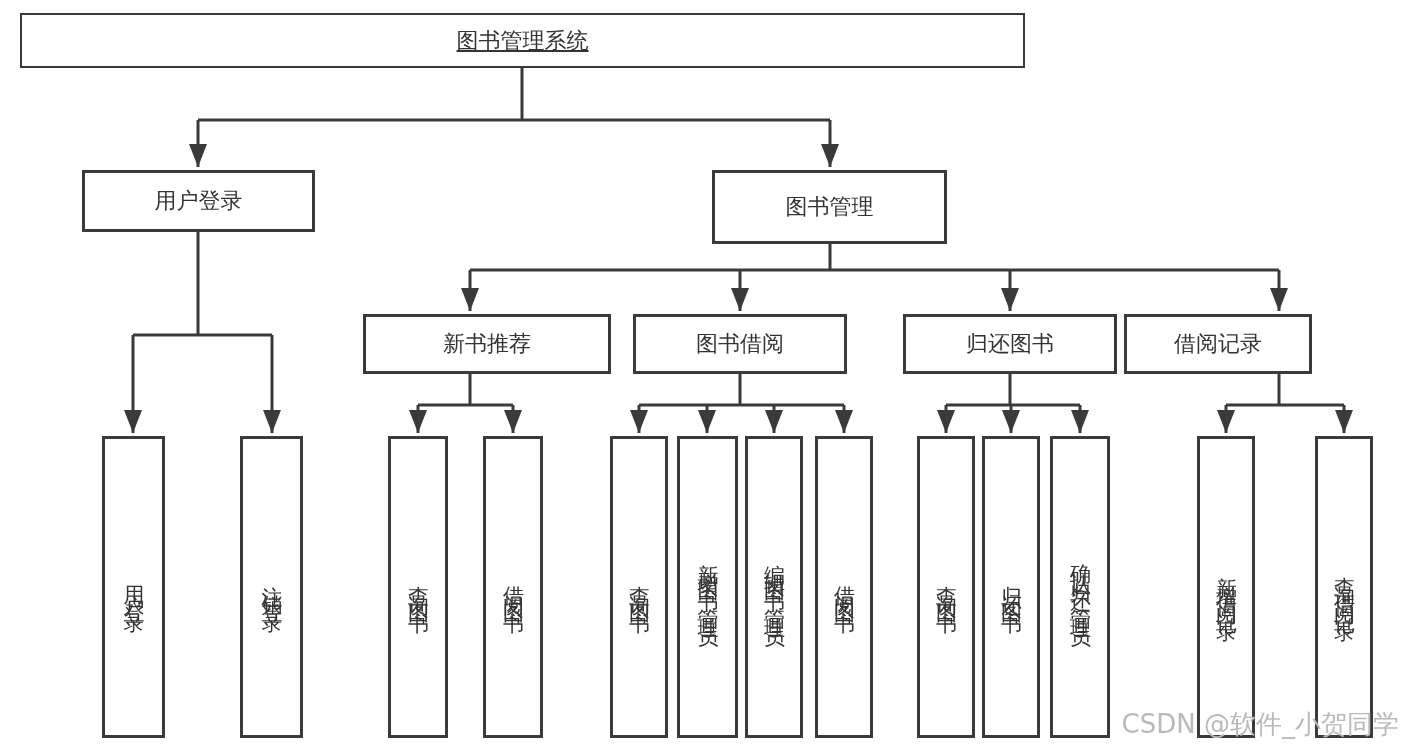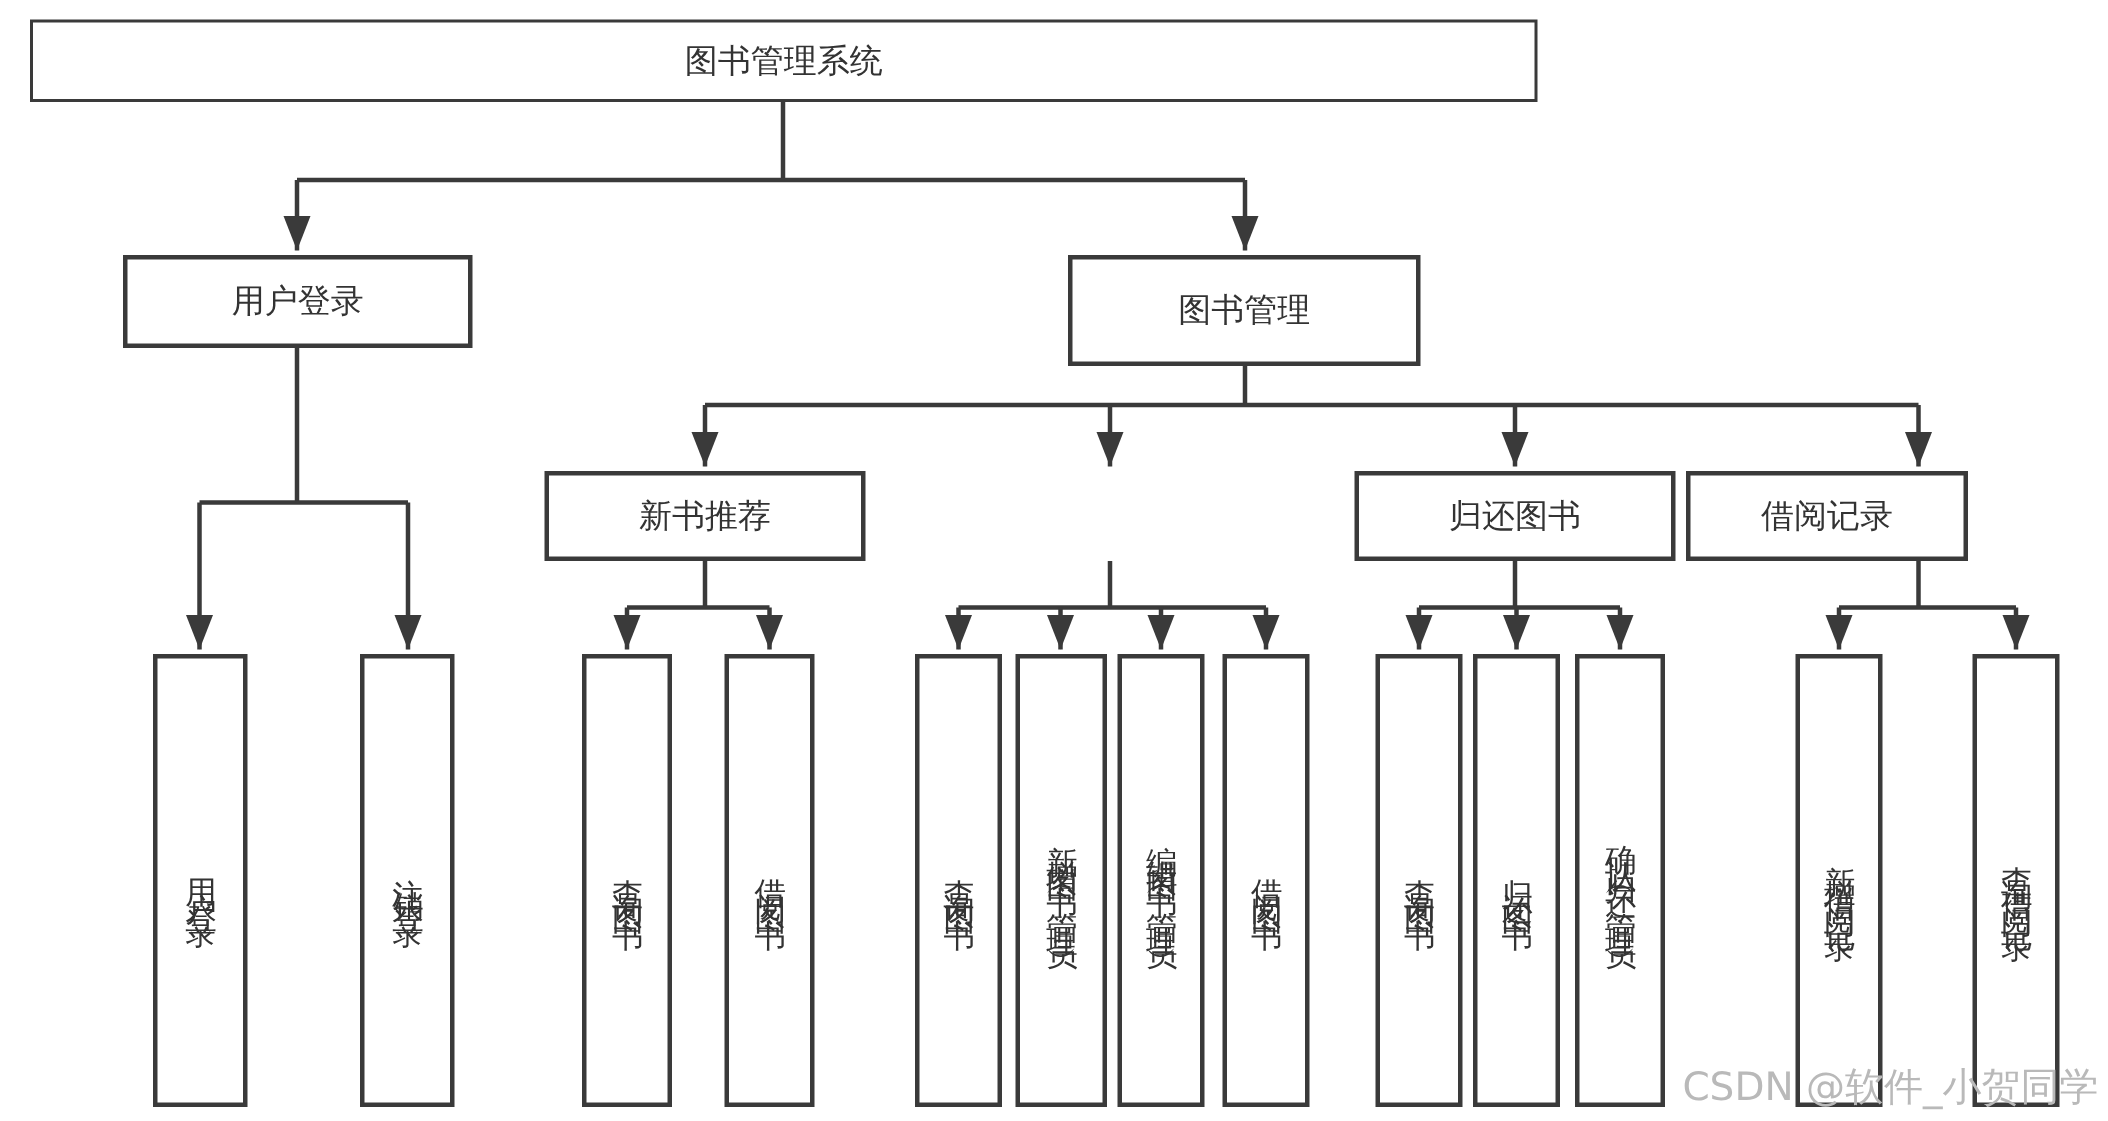--- a/index.html
+++ b/index.html
@@ -17,21 +17,21 @@
     position:absolute;
     box-sizing:border-box;
     border:3px solid var(--line,#3a3a3a);
     background:#ffffff;
     color:var(--text,#333333);
     display:flex; align-items:center; justify-content:center;
     font-size:22px;
     z-index:1;
     text-align:center;
   }
-  .node.root { border-width:2px; }
+  .node.root { border-width:2px;text-decoration:underline; }
   .node.v {
     writing-mode:vertical-rl;
     text-orientation:mixed;
     font-size:21px;
     letter-spacing:9px;
     line-height:1;
   }
   .watermark {
     position:absolute;
     right:6px; bottom:5px;
@@ -94,21 +94,22 @@
       <path d="M1226,405 V433" marker-end="url(#ah)"></path>
       <path d="M1344,405 V433" marker-end="url(#ah)"></path>
     </g>
   </svg>
 
   <div class="node root" style="left:20px;top:13px;width:1005px;height:55px">图书管理系统</div>
 
   <div class="node" style="left:82px;top:170px;width:233px;height:62px">用户登录</div>
   <div class="node" style="left:712px;top:170px;width:235px;height:74px">图书管理</div>
 
-  <div class="node" style="left:363px;top:314px;width:214px;height:60px">新书推荐</div>
+  <div class="node" style="left:363px;top:314px;width:248px;height:60px">新书推荐</div>
+  <div class="node" style="left:633px;top:314px;width:214px;height:60px">图书借阅</div>
   <div class="node" style="left:903px;top:314px;width:214px;height:60px">归还图书</div>
   <div class="node" style="left:1124px;top:314px;width:188px;height:60px">借阅记录</div>
 
   <div class="node v" style="left:102px;top:436px;width:63px;height:302px">用户登录</div>
   <div class="node v" style="left:240px;top:436px;width:63px;height:302px">注销登录</div>
 
   <div class="node v" style="left:388px;top:436px;width:60px;height:302px">查询图书</div>
   <div class="node v" style="left:483px;top:436px;width:60px;height:302px">借阅图书</div>
 
   <div class="node v" style="left:610px;top:436px;width:58px;height:302px">查询图书</div>

